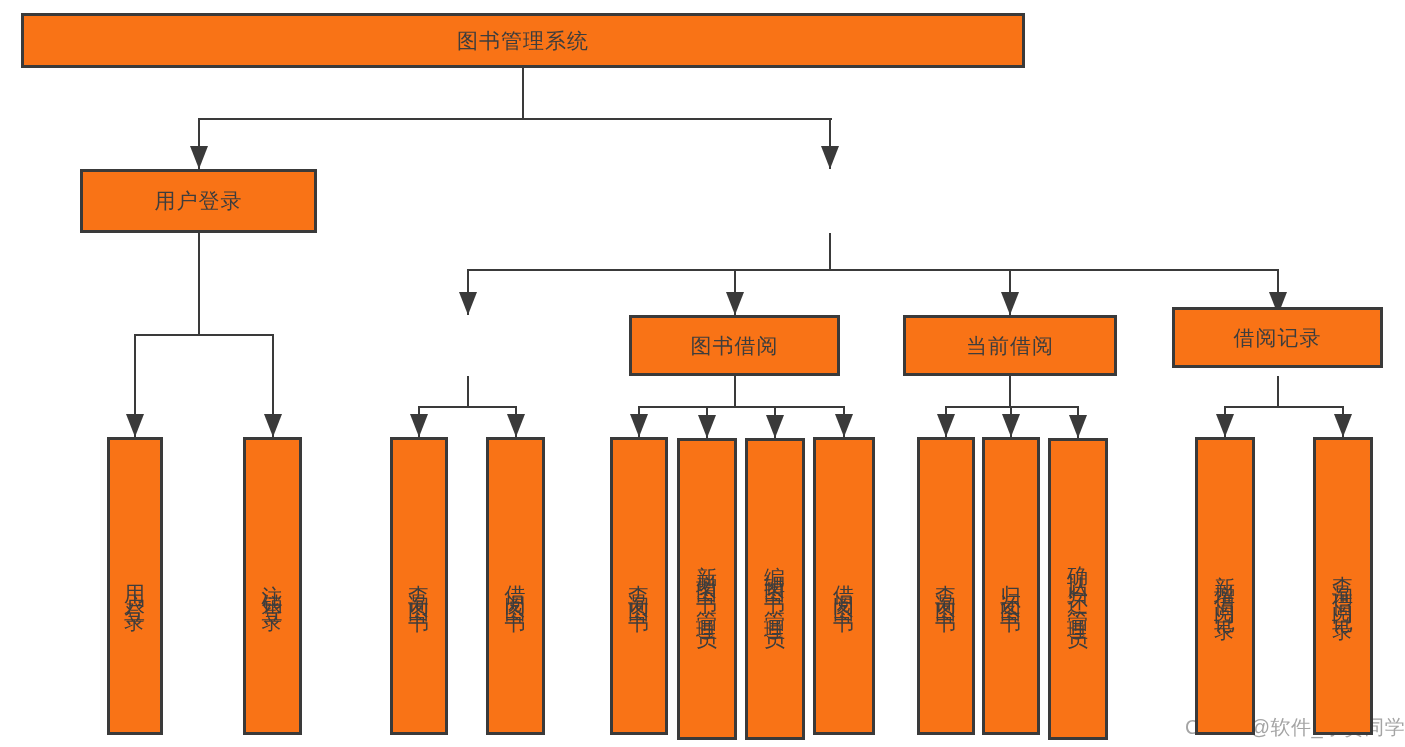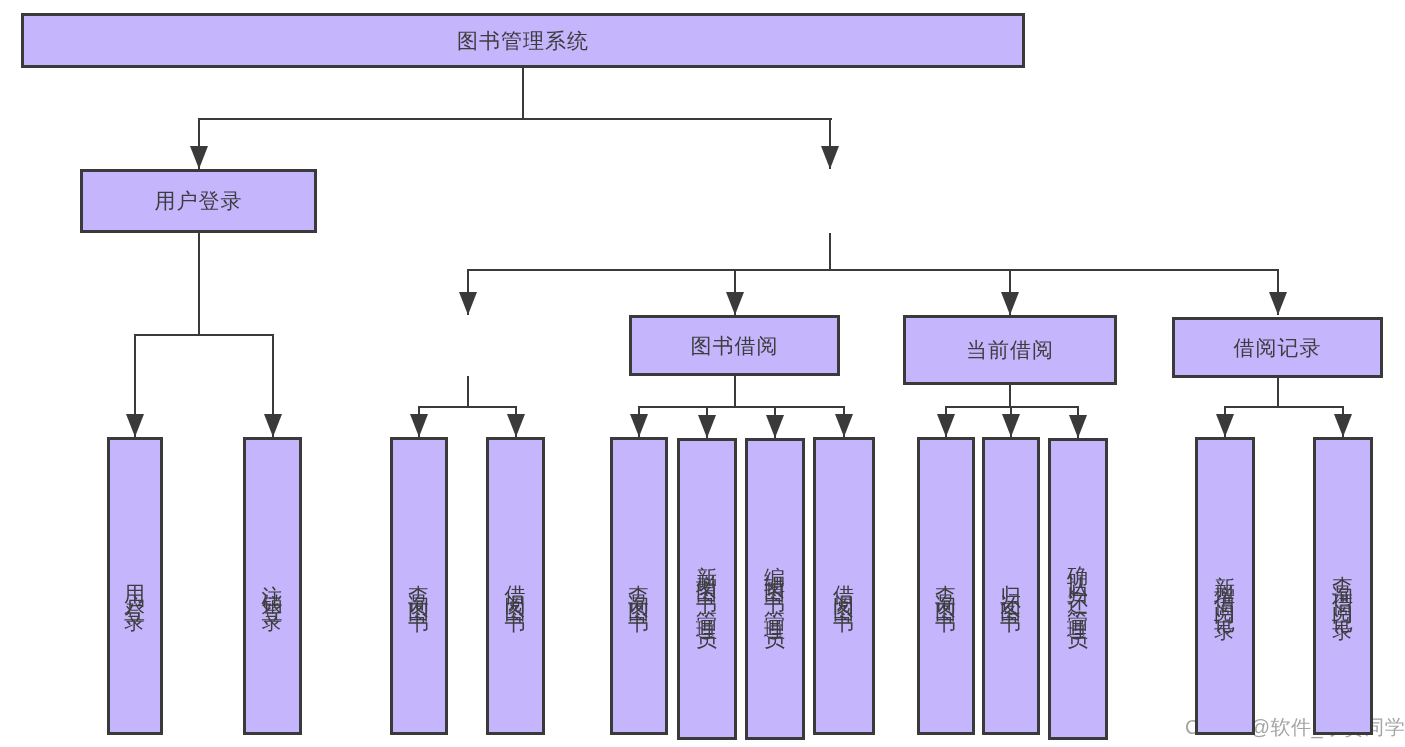--- a/index.html
+++ b/index.html
@@ -12,21 +12,21 @@
     position: relative;
     width: 1405px;
     height: 747px;
     background: #ffffff;
     overflow: hidden;
   }
   .node {
     position: absolute;
     box-sizing: border-box;
     border: 3px solid #3a3a3a;
-    background: #c4b5fd;
+    background: #f97316;
     display: flex;
     align-items: center;
     justify-content: center;
     color: #3d3d3d;
     font-size: 21px;
     letter-spacing: 1px;
   }
   .node .node-label {
     white-space: nowrap;
   }
@@ -127,24 +127,24 @@
     </div>
     <div class="node vertical" style="left: 107px; top: 437px; width: 56px; height: 298px; border-color: rgb(58, 58, 58); color: rgb(61, 61, 61);">
       <span class="node-label">用户登录</span>
     </div>
     <div class="node vertical" style="left: 243px; top: 437px; width: 59px; height: 298px; border-color: rgb(58, 58, 58); color: rgb(61, 61, 61);">
       <span class="node-label">注销登录</span>
     </div>
     <div class="node" style="left: 629px; top: 315px; width: 211px; height: 61px; border-color: rgb(58, 58, 58); color: rgb(61, 61, 61);">
       <span class="node-label">图书借阅</span>
     </div>
-    <div class="node" style="left: 903px; top: 315px; width: 214px; height: 70px; border-color: rgb(58, 58, 58); color: rgb(61, 61, 61);">
+    <div class="node" style="left: 903px; top: 315px; width: 214px; height: 61px; border-color: rgb(58, 58, 58); color: rgb(61, 61, 61);">
       <span class="node-label">当前借阅</span>
     </div>
-    <div class="node" style="left: 1172px; top: 317px; width: 211px; height: 61px; border-color: rgb(58, 58, 58); color: rgb(61, 61, 61);">
+    <div class="node" style="left: 1172px; top: 307px; width: 211px; height: 61px; border-color: rgb(58, 58, 58); color: rgb(61, 61, 61);">
       <span class="node-label">借阅记录</span>
     </div>
     <div class="node vertical" style="left: 390px; top: 437px; width: 58px; height: 298px; border-color: rgb(58, 58, 58); color: rgb(61, 61, 61);">
       <span class="node-label">查询图书</span>
     </div>
     <div class="node vertical" style="left: 486px; top: 437px; width: 59px; height: 298px; border-color: rgb(58, 58, 58); color: rgb(61, 61, 61);">
       <span class="node-label">借阅图书</span>
     </div>
     <div class="node vertical" style="left: 610px; top: 437px; width: 58px; height: 298px; border-color: rgb(58, 58, 58); color: rgb(61, 61, 61);">
       <span class="node-label">查询图书</span>

